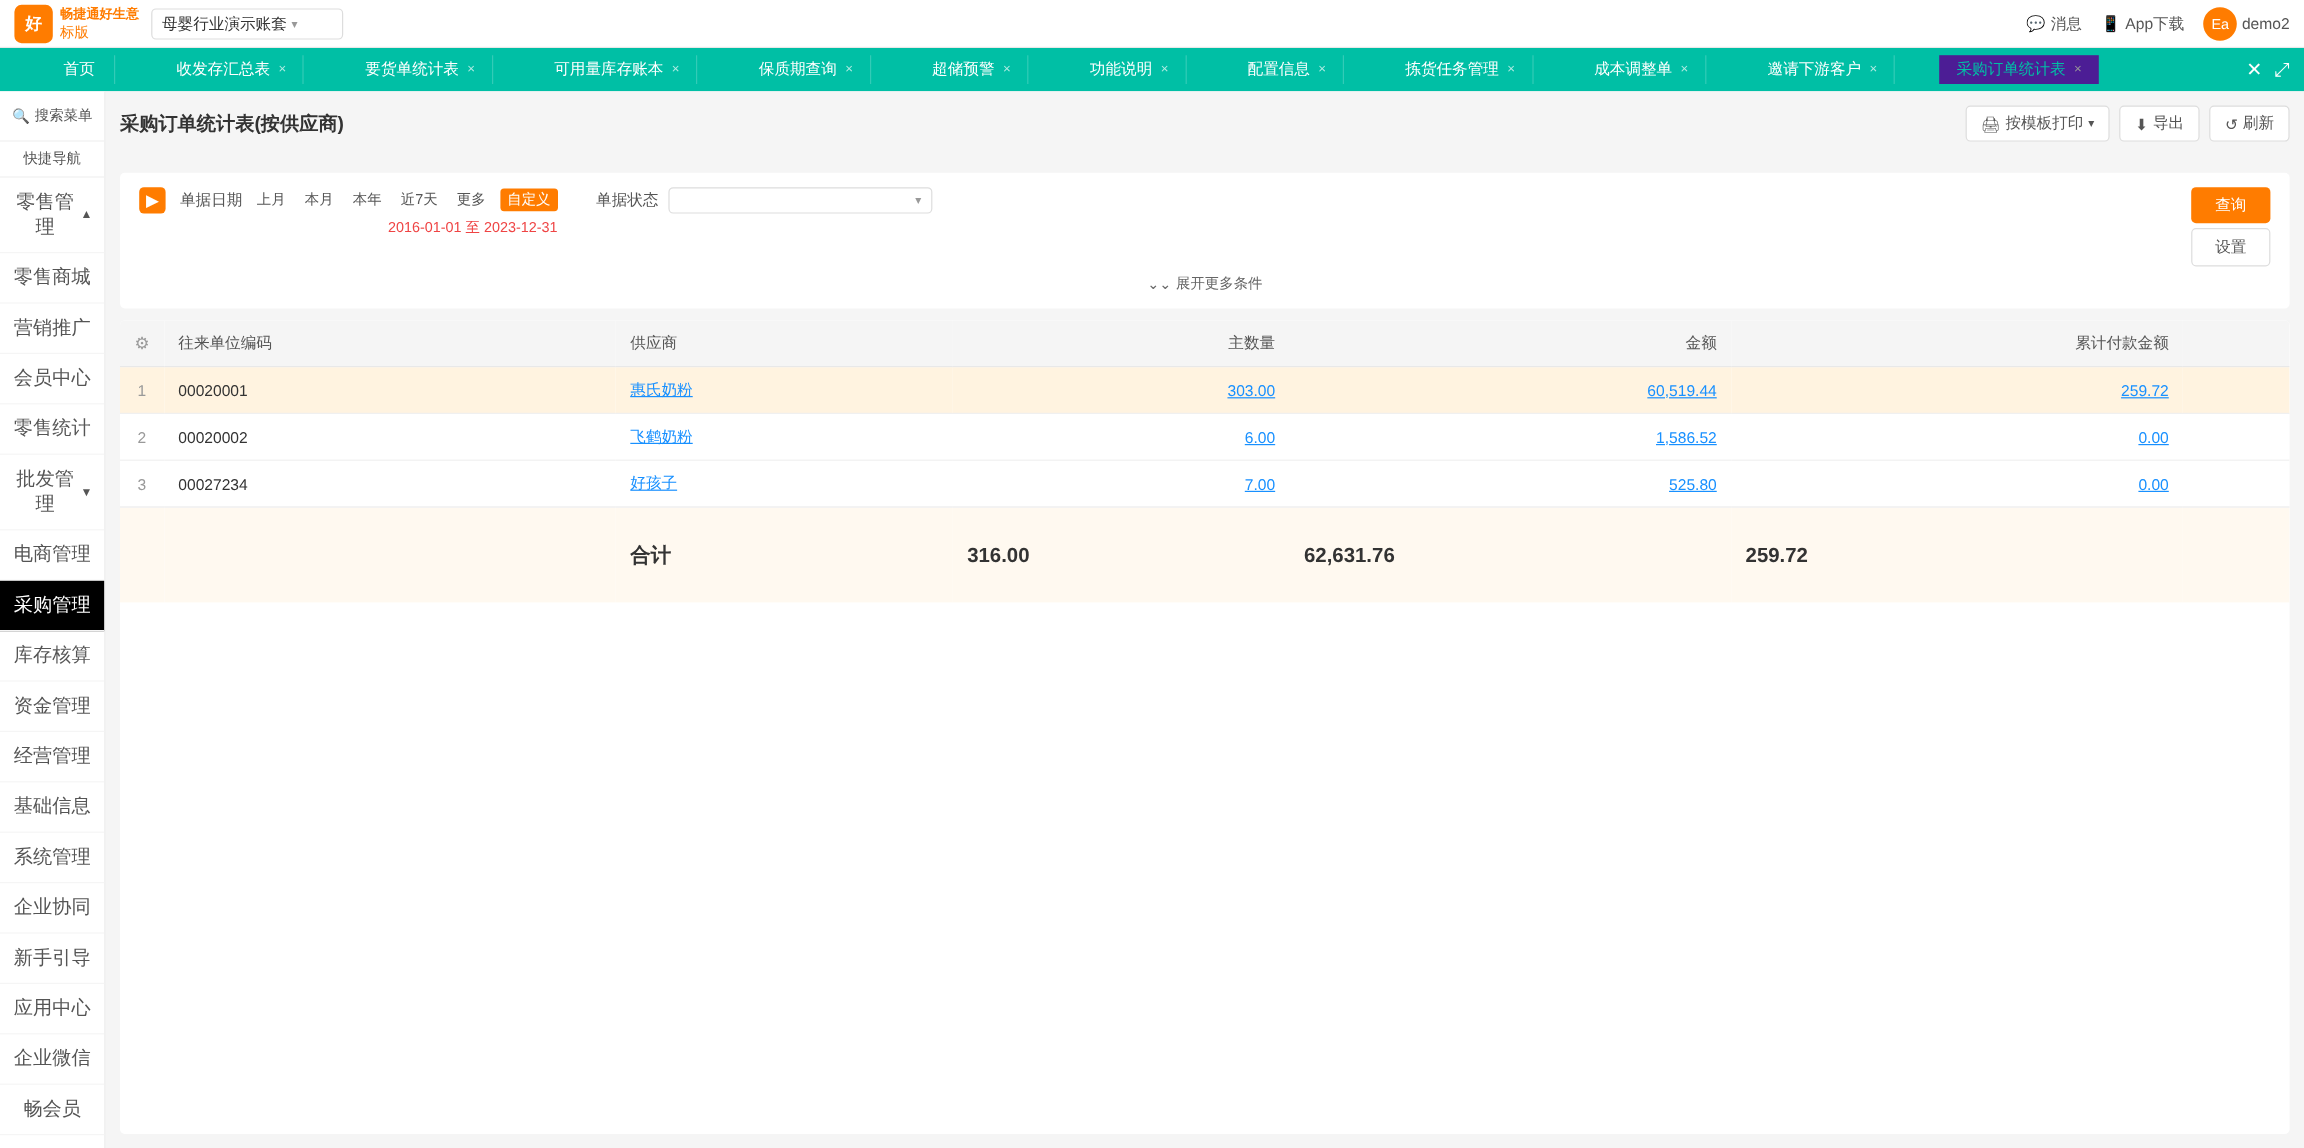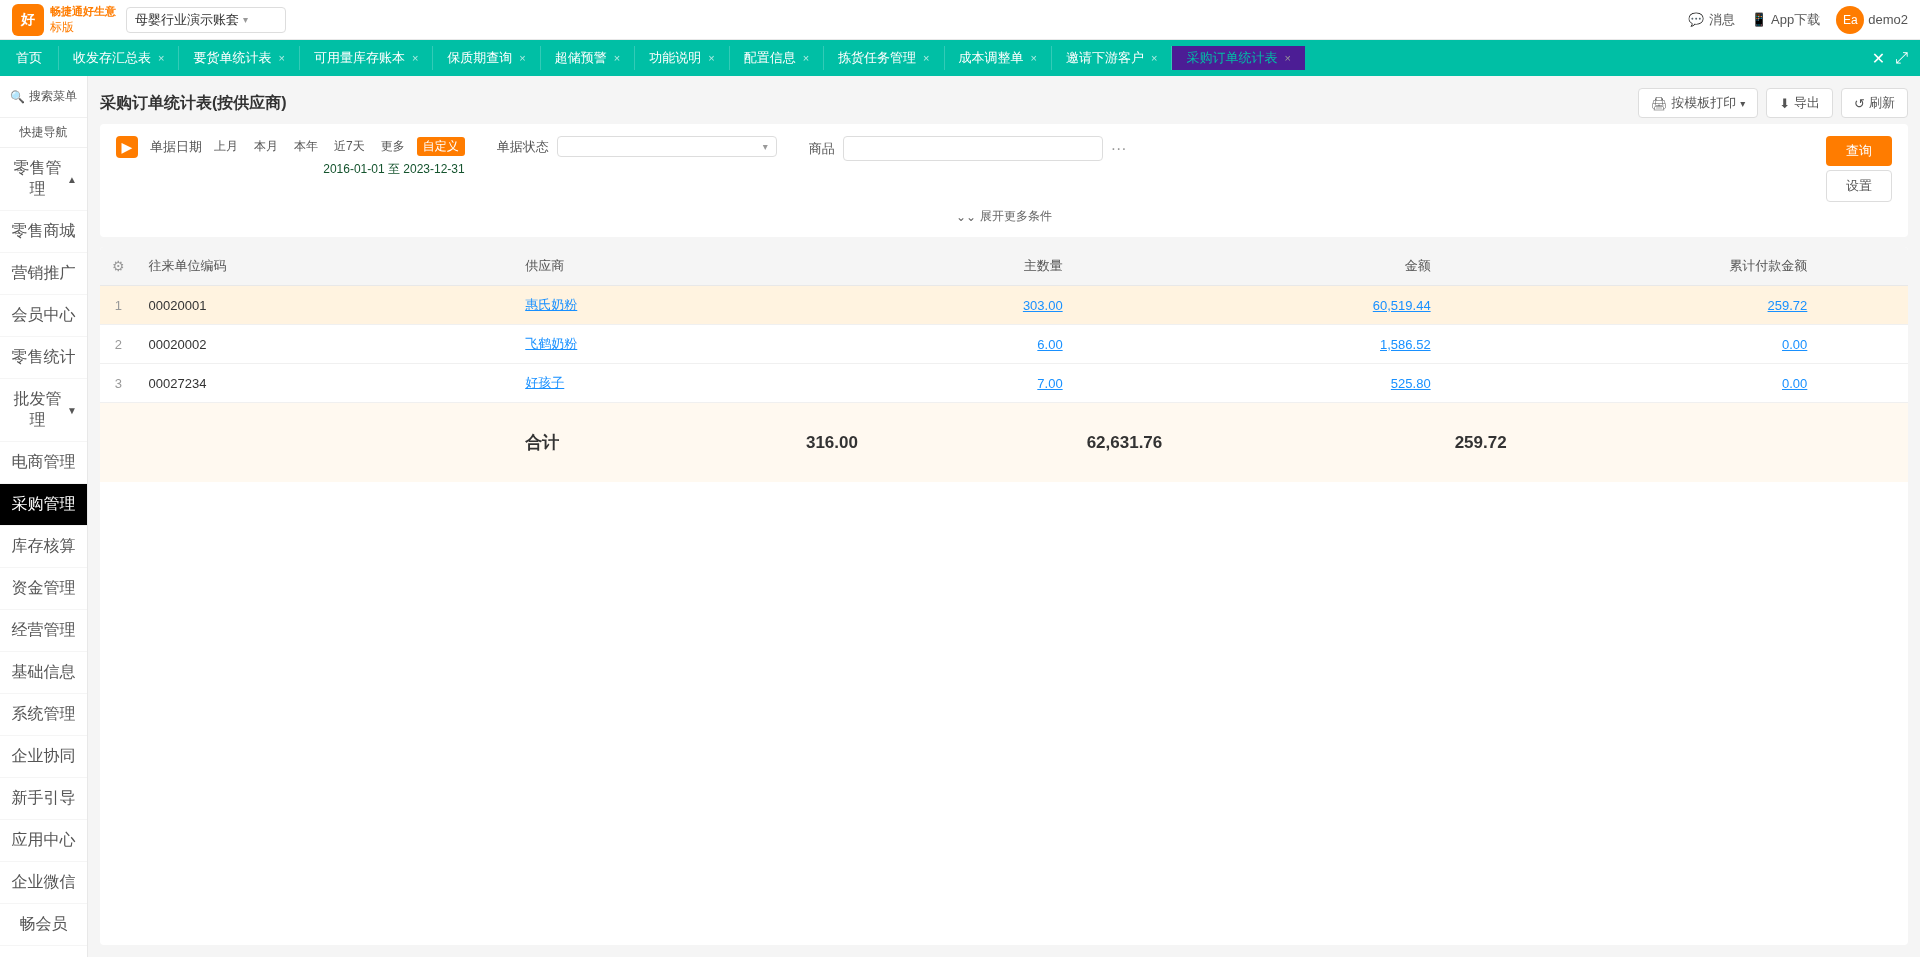--- a/index.html
+++ b/index.html
@@ -12,21 +12,21 @@
     .logo-icon { width: 32px; height: 32px; background: #ff7c00; border-radius: 6px; display: flex; align-items: center; justify-content: center; color: #fff; font-size: 14px; font-weight: bold; }
     .biaopan { font-size: 12px; color: #ff7c00; }
     .workspace-selector { display: flex; align-items: center; gap: 4px; font-size: 13px; color: #333; cursor: pointer; border: 1px solid #ddd; padding: 3px 8px; border-radius: 4px; background: #fff; min-width: 160px; }
     .workspace-selector .arrow { font-size: 10px; color: #999; }
     .top-bar-right { display: flex; align-items: center; gap: 16px; }
     .top-right-item { display: flex; align-items: center; gap: 4px; font-size: 13px; color: #555; cursor: pointer; }
     .user-avatar { width: 28px; height: 28px; border-radius: 50%; background: #ff7c00; display: flex; align-items: center; justify-content: center; color: #fff; font-size: 12px; }
 
     
     .nav-tabs { height: 36px; background: #00bfa5; display: flex; align-items: center; padding: 0 0; overflow: hidden; }
-    .nav-tab { height: 24px; padding: 0 14px; display: flex; align-items: center; gap: 5px; color: #fff; font-size: 13px; cursor: pointer; white-space: nowrap; border-right: 1px solid rgba(255,255,255,0.2); }
+    .nav-tab { height: 24px; padding: 0 14px; display: flex; align-items: center; gap: 5px; color: #fff; font-size: 13px; cursor: pointer; white-space: nowrap; border-right: 1px solid rgba(255,255,255,0.2); margin-left: 37px; }
     .nav-tab.active { background: #4c1d95; color: #00bfa5; border-right: none; }
     .nav-tab .close-x { font-size: 11px; color: rgba(255,255,255,0.7); margin-left: 2px; }
     .nav-tab.active .close-x { color: #999; }
     .nav-tab-home { padding: 0 16px; }
     .nav-actions { margin-left: auto; display: flex; align-items: center; gap: 2px; padding-right: 8px; }
     .nav-action-btn { color: #fff; cursor: pointer; padding: 4px; font-size: 16px; }
 
     
     .main-layout { display: flex; flex: 1; overflow: hidden; }
 
@@ -40,34 +40,34 @@
     .sidebar-item.active { background: #000000; color: #fff; }
     .sidebar-item.active .sidebar-label { color: #fff; }
     .sidebar-label { font-size: 16px; text-align: center; }
     .sidebar-item.has-arrow { flex-direction: row; justify-content: space-between; padding: 10px 10px; }
     .sidebar-item.has-arrow .arrow { font-size: 10px; }
 
     
     .content-area { flex: 1; display: flex; flex-direction: column; overflow: hidden; background: #f5f5f5; padding: 12px; }
 
     
-    .page-header { display: flex; align-items: center; justify-content: space-between; margin-bottom: 6px; }
+    .page-header { display: flex; align-items: center; justify-content: space-between; margin-bottom: 26px; }
     .page-title { font-size: 16px; font-weight: bold; color: #333; }
     .page-actions { display: flex; align-items: center; gap: 8px; }
     .btn-print { display: flex; align-items: center; gap: 4px; border: 1px solid #ddd; background: #fff; padding: 5px 12px; border-radius: 4px; cursor: pointer; font-size: 13px; color: #555; }
     .btn-export { display: flex; align-items: center; gap: 4px; border: 1px solid #ddd; background: #fff; padding: 5px 12px; border-radius: 4px; cursor: pointer; font-size: 13px; color: #555; }
     .btn-refresh { display: flex; align-items: center; gap: 4px; border: 1px solid #ddd; background: #fff; padding: 5px 12px; border-radius: 4px; cursor: pointer; font-size: 13px; color: #555; }
 
     
     .filter-area { background: #fff; border-radius: 4px; padding: 12px 16px; margin-bottom: 10px; }
     .filter-toggle-btn { width: 22px; height: 22px; background: #ff7c00; color: #fff; border: none; border-radius: 4px; cursor: pointer; display: flex; align-items: center; justify-content: center; font-size: 14px; flex-shrink: 0; }
     .filter-label { font-size: 13px; color: #555; white-space: nowrap; }
     .date-shortcut { font-size: 12px; color: #555; cursor: pointer; padding: 2px 4px; }
     .date-badge { background: #ff7c00; color: #fff; padding: 1px 6px; border-radius: 3px; font-size: 12px; cursor: pointer; }
-    .date-range { font-size: 12px; color: #14532d; margin-left: 4px; }
+    .date-range { font-size: 12px; color: #ef4444; margin-left: 4px; }
     .filter-select { border: 1px solid #ddd; border-radius: 4px; padding: 4px 8px; font-size: 13px; color: #333; background: #fff; min-width: 200px; cursor: pointer; display: flex; align-items: center; justify-content: space-between; }
     .filter-input { border: 1px solid #ddd; border-radius: 4px; padding: 4px 8px; font-size: 13px; min-width: 200px; }
     .btn-query { background: #ff7c00; color: #fff; border: none; border-radius: 4px; padding: 6px 20px; cursor: pointer; font-size: 13px; }
     .btn-settings { border: 1px solid #ddd; background: #fff; color: #555; border-radius: 4px; padding: 6px 14px; cursor: pointer; font-size: 13px; }
     .expand-more { display: flex; align-items: center; justify-content: center; gap: 4px; color: #666; font-size: 12px; cursor: pointer; padding: 6px 0 0 0; }
 
     
     .table-container { background: #fff; border-radius: 4px; flex: 1; overflow: auto; }
     table { width: 100%; border-collapse: collapse; }
     thead tr { background: #f5f5f5; }
@@ -292,25 +292,20 @@
         </div>
 
         <div style="display:flex; align-items:center; gap:8px; margin-left:20px;">
           <span class="filter-label">单据状态</span>
           <div class="filter-select" style="min-width:220px;">
             <span style="color:#bbb;"></span>
             <span style="font-size:10px;color:#999;">▾</span>
           </div>
         </div>
 
-        <div style="display:flex; align-items:center; gap:8px; margin-left:20px;">
-          <span class="filter-label">商品</span>
-          <input class="filter-input" style="min-width: 260px;" value="">
-          <span style="color:#999;cursor:pointer;font-size:16px;">···</span>
-        </div>
 
         <div style="display:flex; flex-direction:column; gap:4px; margin-left:auto;">
           <button class="btn-query">查询</button>
           <button class="btn-settings">设置</button>
         </div>
       </div>
 
       <div class="expand-more">
         <span>⌄⌄</span>
         <span>展开更多条件</span>

